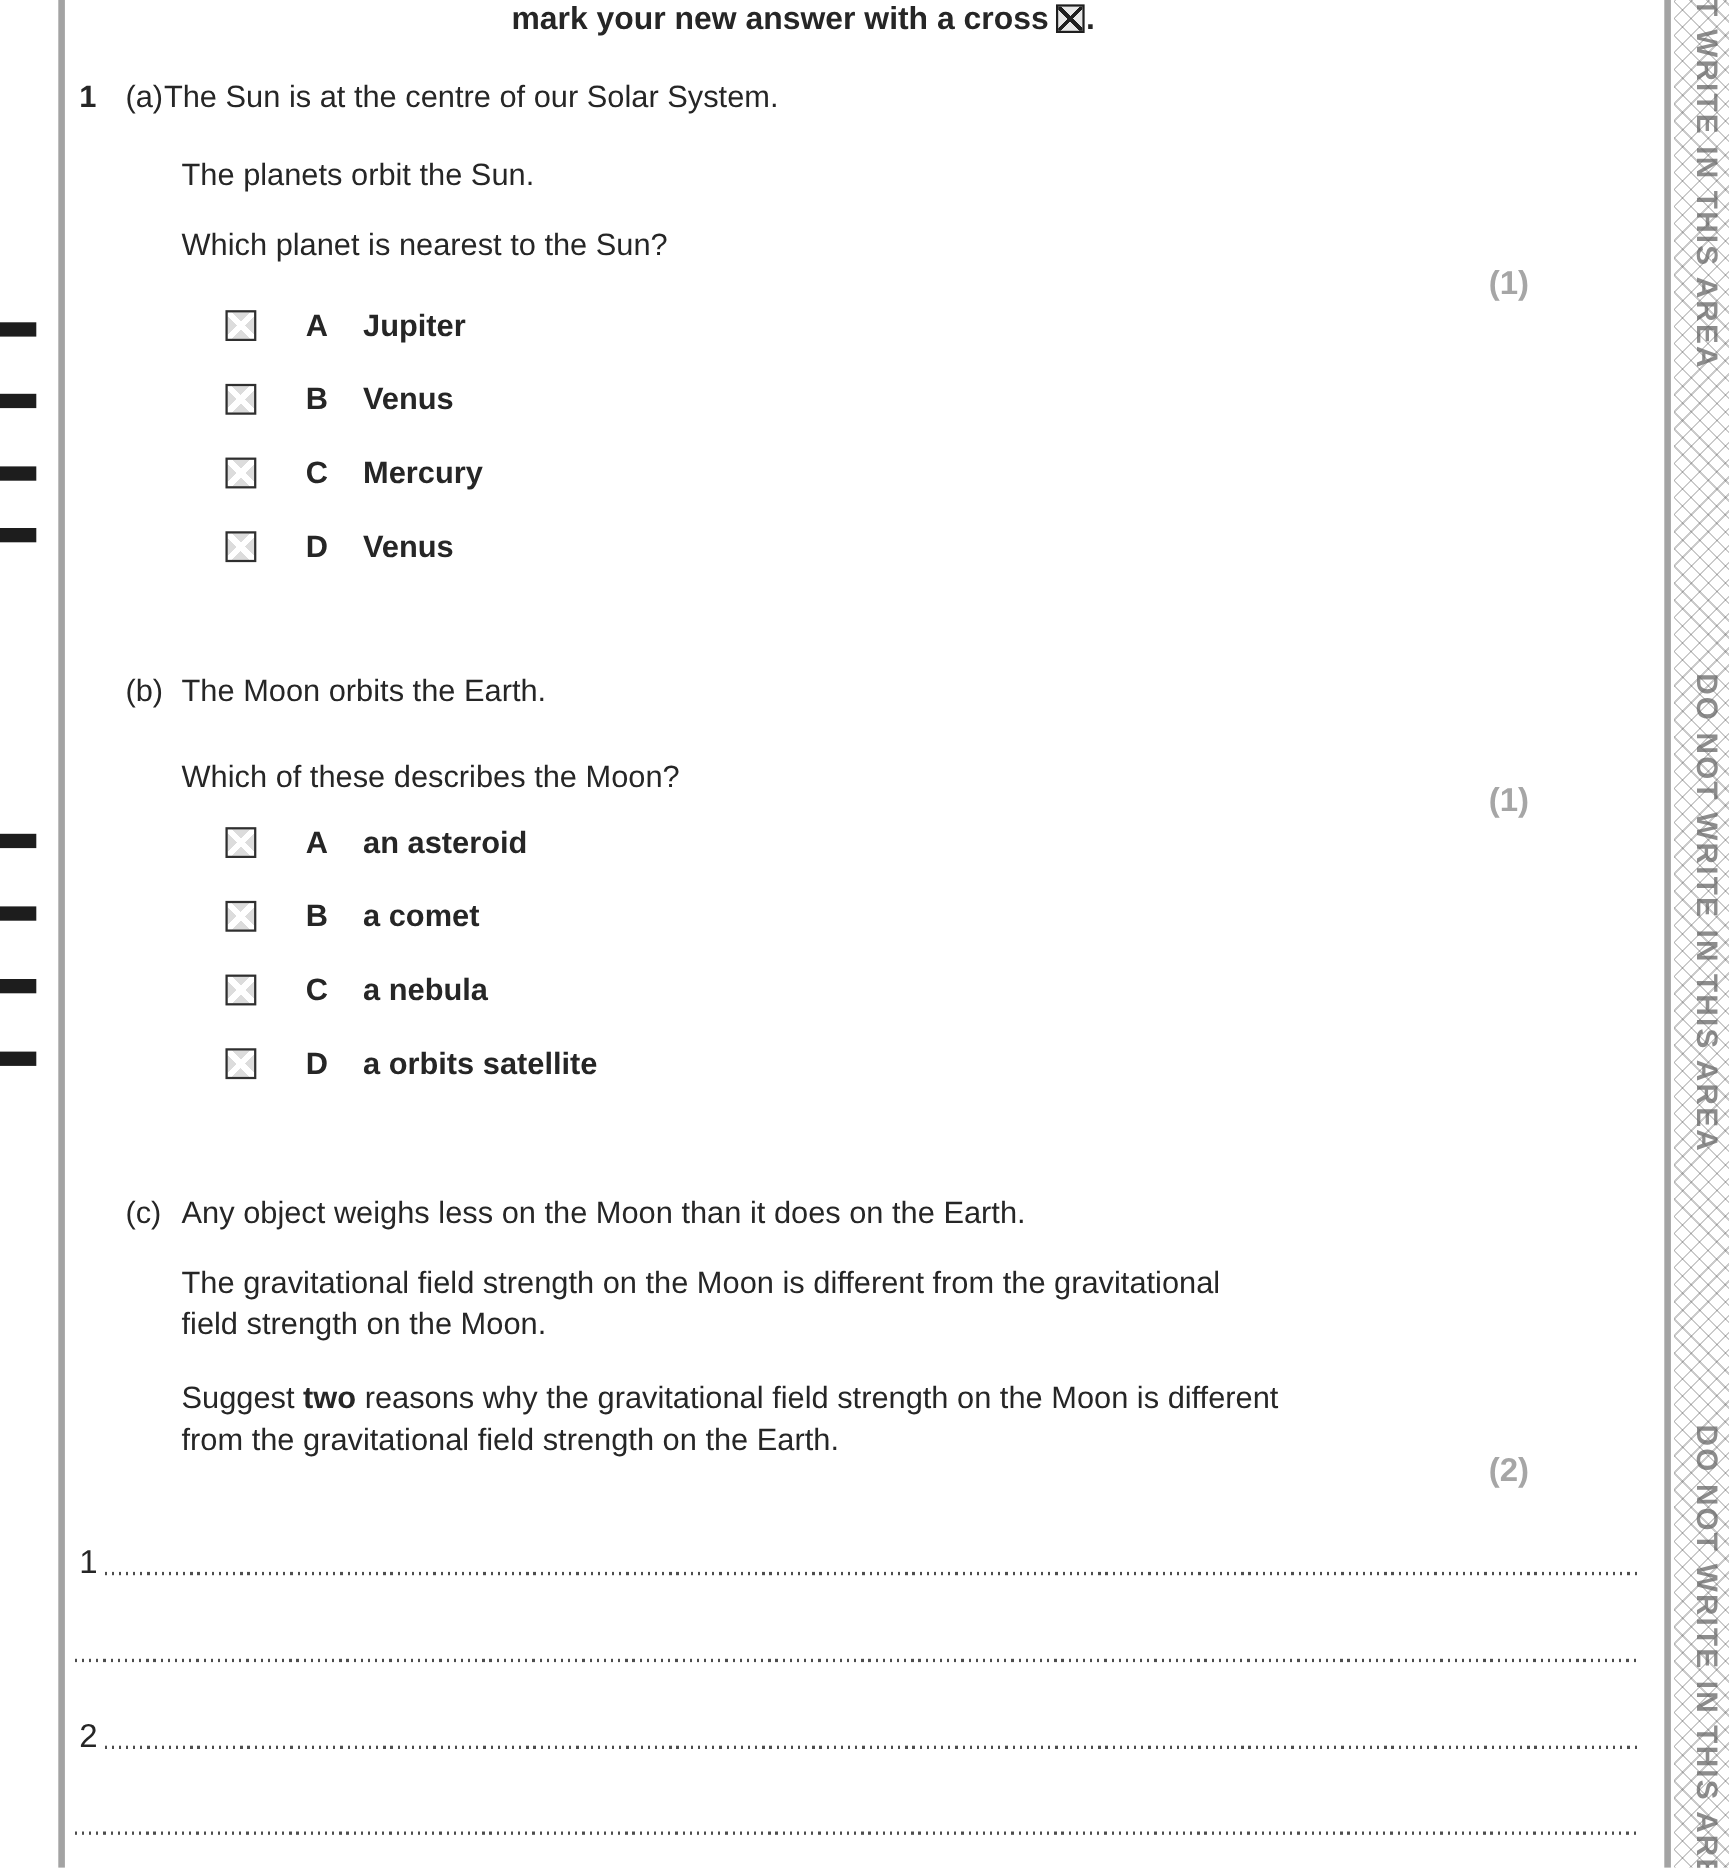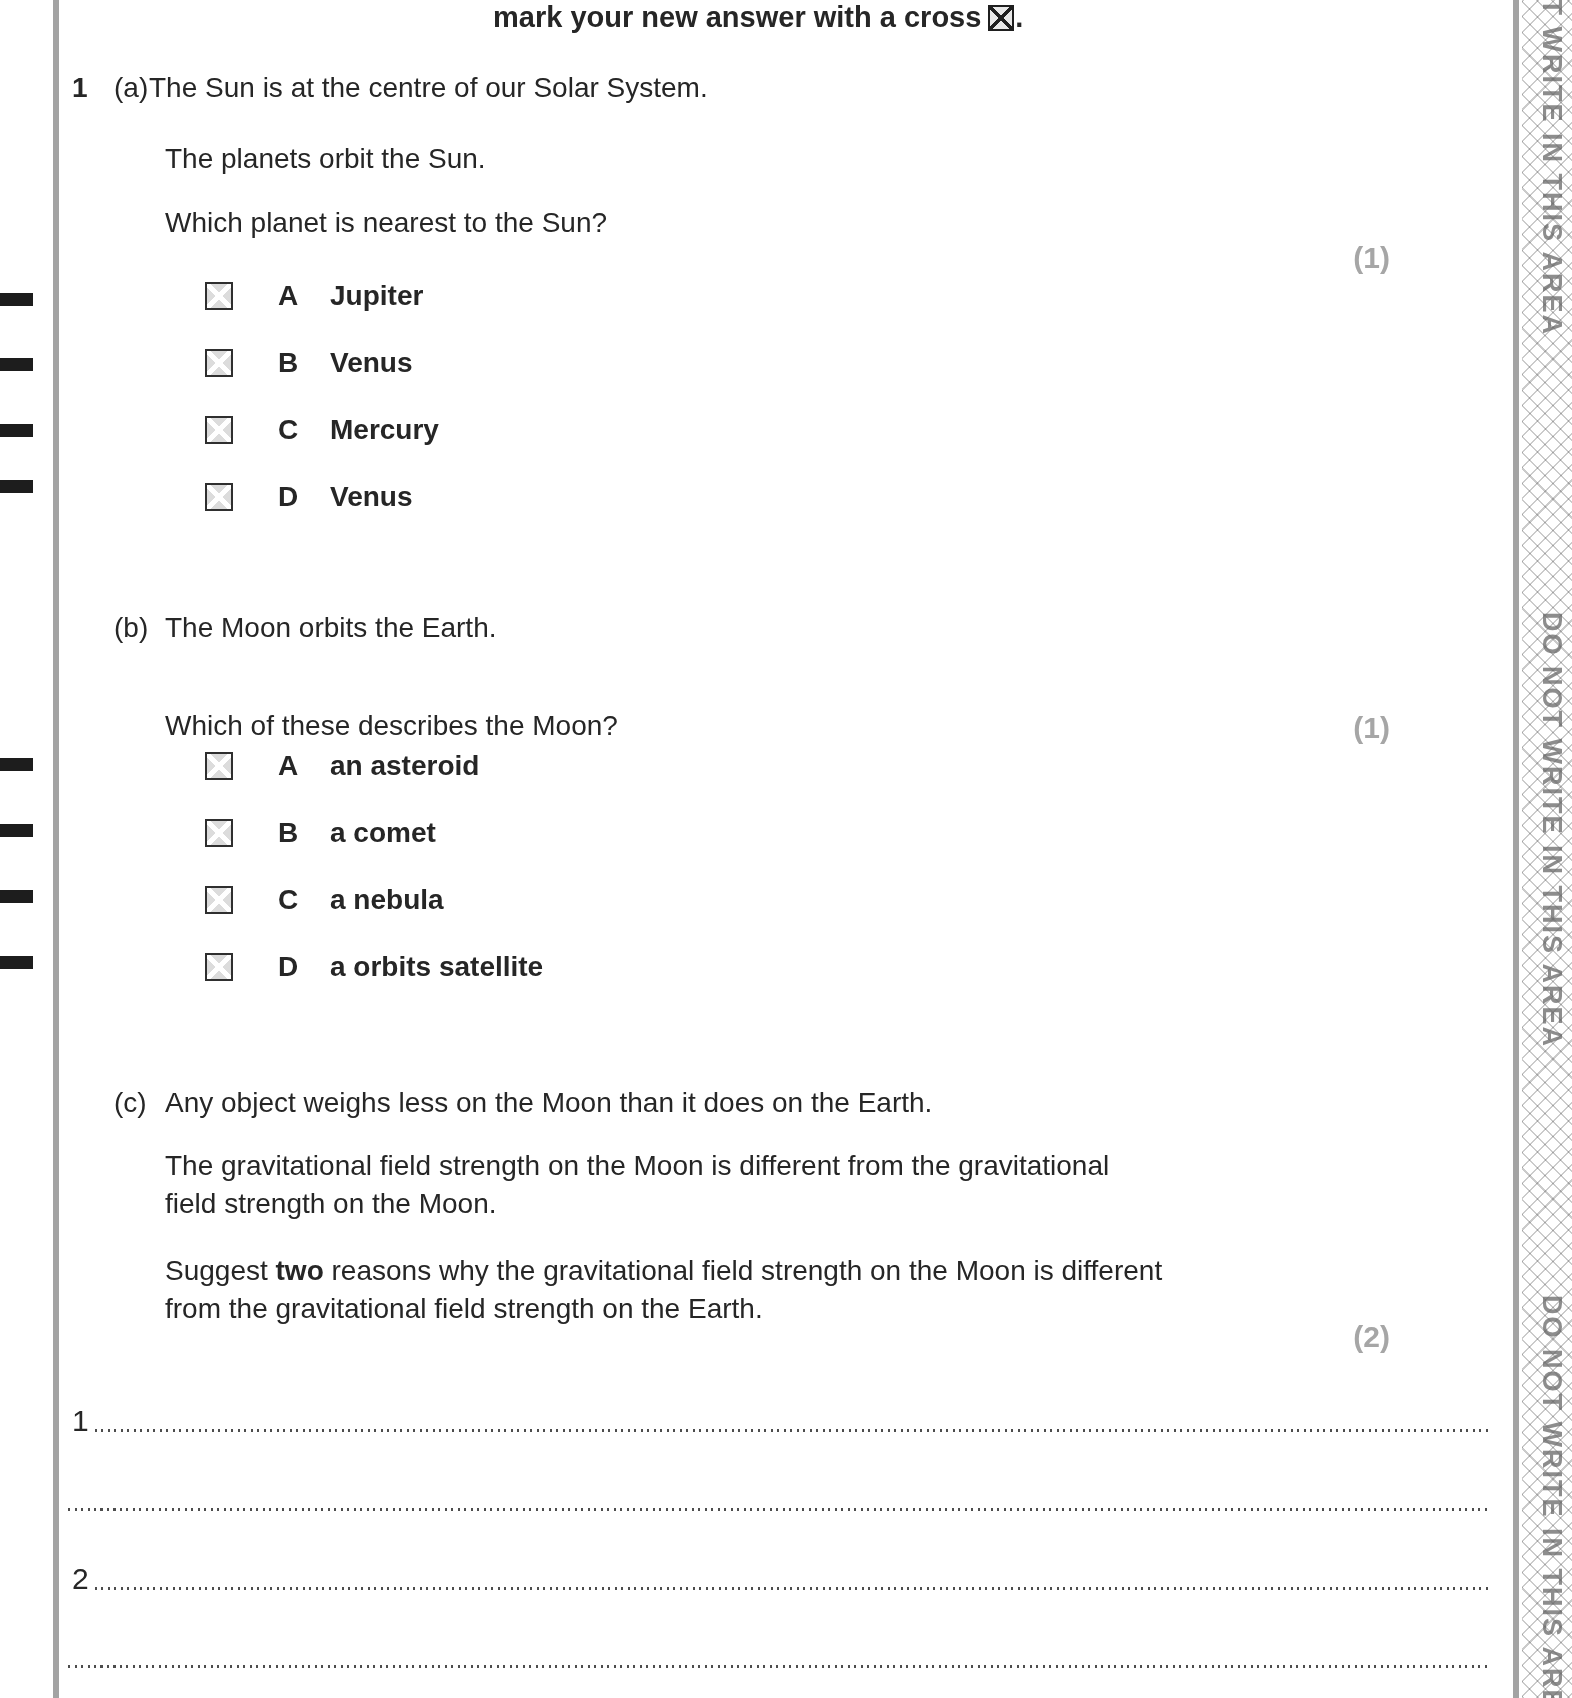--- a/index.html
+++ b/index.html
@@ -27,21 +27,21 @@
   .margin-strip::after {
     content:""; position:absolute; inset:0; z-index:2; pointer-events:none; opacity:.65;
   }
   .vtext {
     position:absolute; right:5px; z-index:1;
     writing-mode:vertical-rl; text-orientation:mixed; white-space:nowrap;
     font-weight:bold; font-size:27px; letter-spacing:2px; color:#8d8d8d;
   }
 
   
-  .header-line { position:absolute; left:465px; top:1px; font-weight:bold; font-size:29px; white-space:nowrap;margin-left:28px; }
+  .header-line { position:absolute; left:465px; top:1px; font-weight:bold; font-size:29px; white-space:nowrap; }
   .cross-box {
     display:inline-block; width:26px; height:26px; box-sizing:border-box;
     border:2px solid #1f1f1f; margin:0 1px 0 7px; vertical-align:-4px;
     background:
       linear-gradient(45deg,  transparent 44%, #1f1f1f 44%, #1f1f1f 56%, transparent 56%),
       linear-gradient(135deg, transparent 44%, #1f1f1f 44%, #1f1f1f 56%, transparent 56%),
       #e8e8e8;
   }
 
   .qtext  { position:absolute; font-size:28px; white-space:nowrap; }
@@ -115,21 +115,21 @@
   <span class="opt-text">Mercury</span>
 </div>
 <div class="opt-row" style="top:483px">
   <span class="opt-box"></span>
   <span class="opt-letter">D</span>
   <span class="opt-text">Venus</span>
 </div>
 
 <div class="qtext" style="left:114px; top:612px">(b)</div>
 <div class="qtext" style="left:165px; top:612px">The Moon orbits the Earth.</div>
-<div class="qtext" style="left:165px; top:710px">Which of these describes the Moon?</div>
+<div class="qtext" style="left:165px; top:690px">Which of these describes the Moon?</div>
 <div class="marks" style="top:711px">(1)</div>
 
 <div class="opt-row" style="top:752px">
   <span class="opt-box"></span>
   <span class="opt-letter">A</span>
   <span class="opt-text">an asteroid</span>
 </div>
 <div class="opt-row" style="top:819px">
   <span class="opt-box"></span>
   <span class="opt-letter">B</span>

